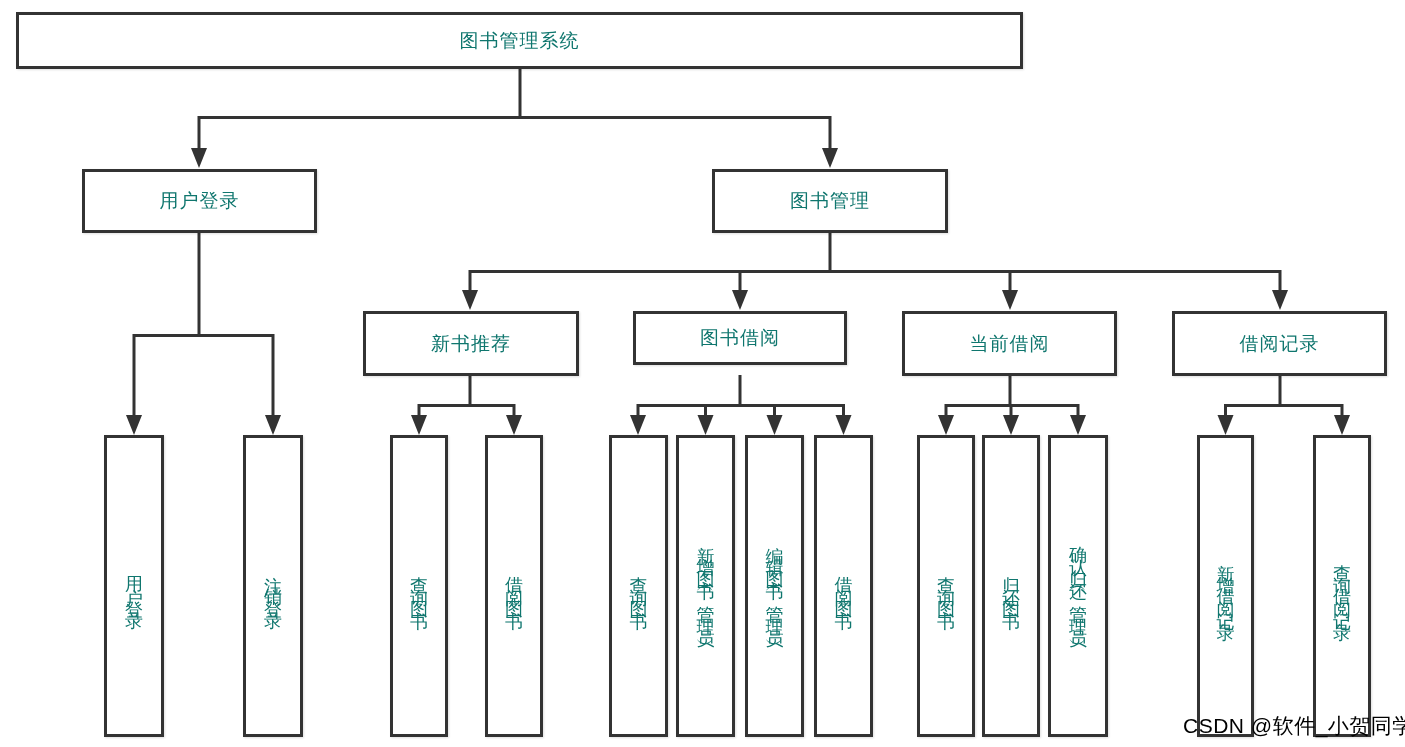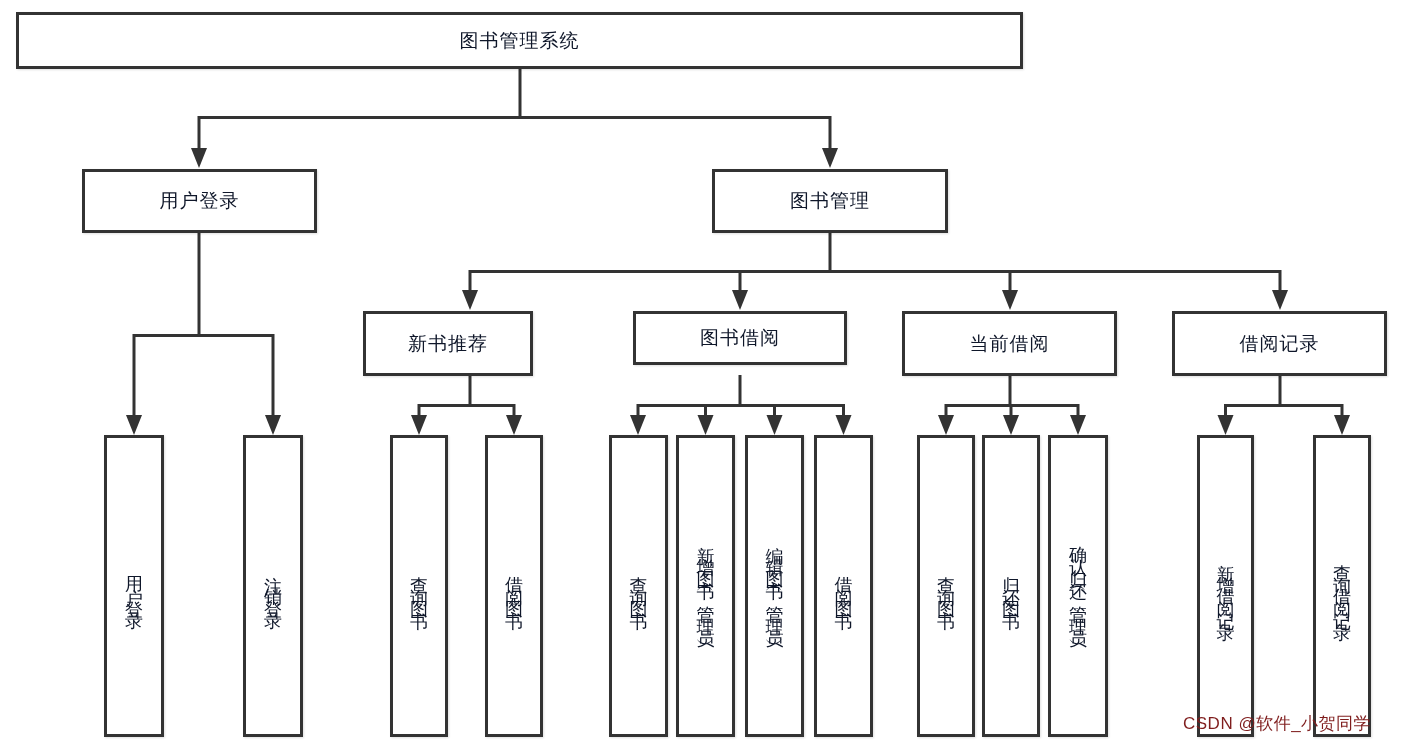--- a/index.html
+++ b/index.html
@@ -24,39 +24,39 @@
     box-sizing: border-box;
     border: 3px solid #333333;
     background: #ffffff;
     display: flex;
     align-items: center;
     justify-content: center;
     z-index: 2;
     box-shadow: 1px 1px 2px rgba(0,0,0,0.12);
   }
   .node .lbl {
-    color: #0f172a;
+    color: #0f766e;
     font-size: 19px;
     letter-spacing: 1px;
     white-space: nowrap;
   }
   .node.vert .lbl {
     writing-mode: vertical-rl;
     font-size: 18px;
     letter-spacing: 12px;
     white-space: normal;
     line-height: 1;
   }
   .watermark {
     position: absolute;
     left: 1183px;
     top: 712px;
     width: 215px;
-    font-size: 17px;
-    color: #7f1d1d;
+    font-size: 21px;
+    color: #000000;
     white-space: nowrap;
     z-index: 5;
     letter-spacing: 0.5px;
   }
 </style>
 </head>
 <body>
 
 <div class="canvas">
 
@@ -119,21 +119,21 @@
     <span class="lbl">图书管理系统</span>
   </div>
 
   <div class="node" style="left:82px; top:169px; width:235px; height:64px;">
     <span class="lbl">用户登录</span>
   </div>
   <div class="node" style="left:712px; top:169px; width:236px; height:64px;">
     <span class="lbl">图书管理</span>
   </div>
 
-  <div class="node" style="left:363px; top:311px; width:170px; height:65px;">
+  <div class="node" style="left:363px; top:311px; width:216px; height:65px;">
     <span class="lbl">新书推荐</span>
   </div>
   <div class="node" style="left:633px; top:311px; width:214px; height:54px;">
     <span class="lbl">图书借阅</span>
   </div>
   <div class="node" style="left:1172px; top:311px; width:215px; height:65px;">
     <span class="lbl">借阅记录</span>
   </div>
   <div class="node" style="left:902px; top:311px; width:215px; height:65px;">
     <span class="lbl">当前借阅</span>

